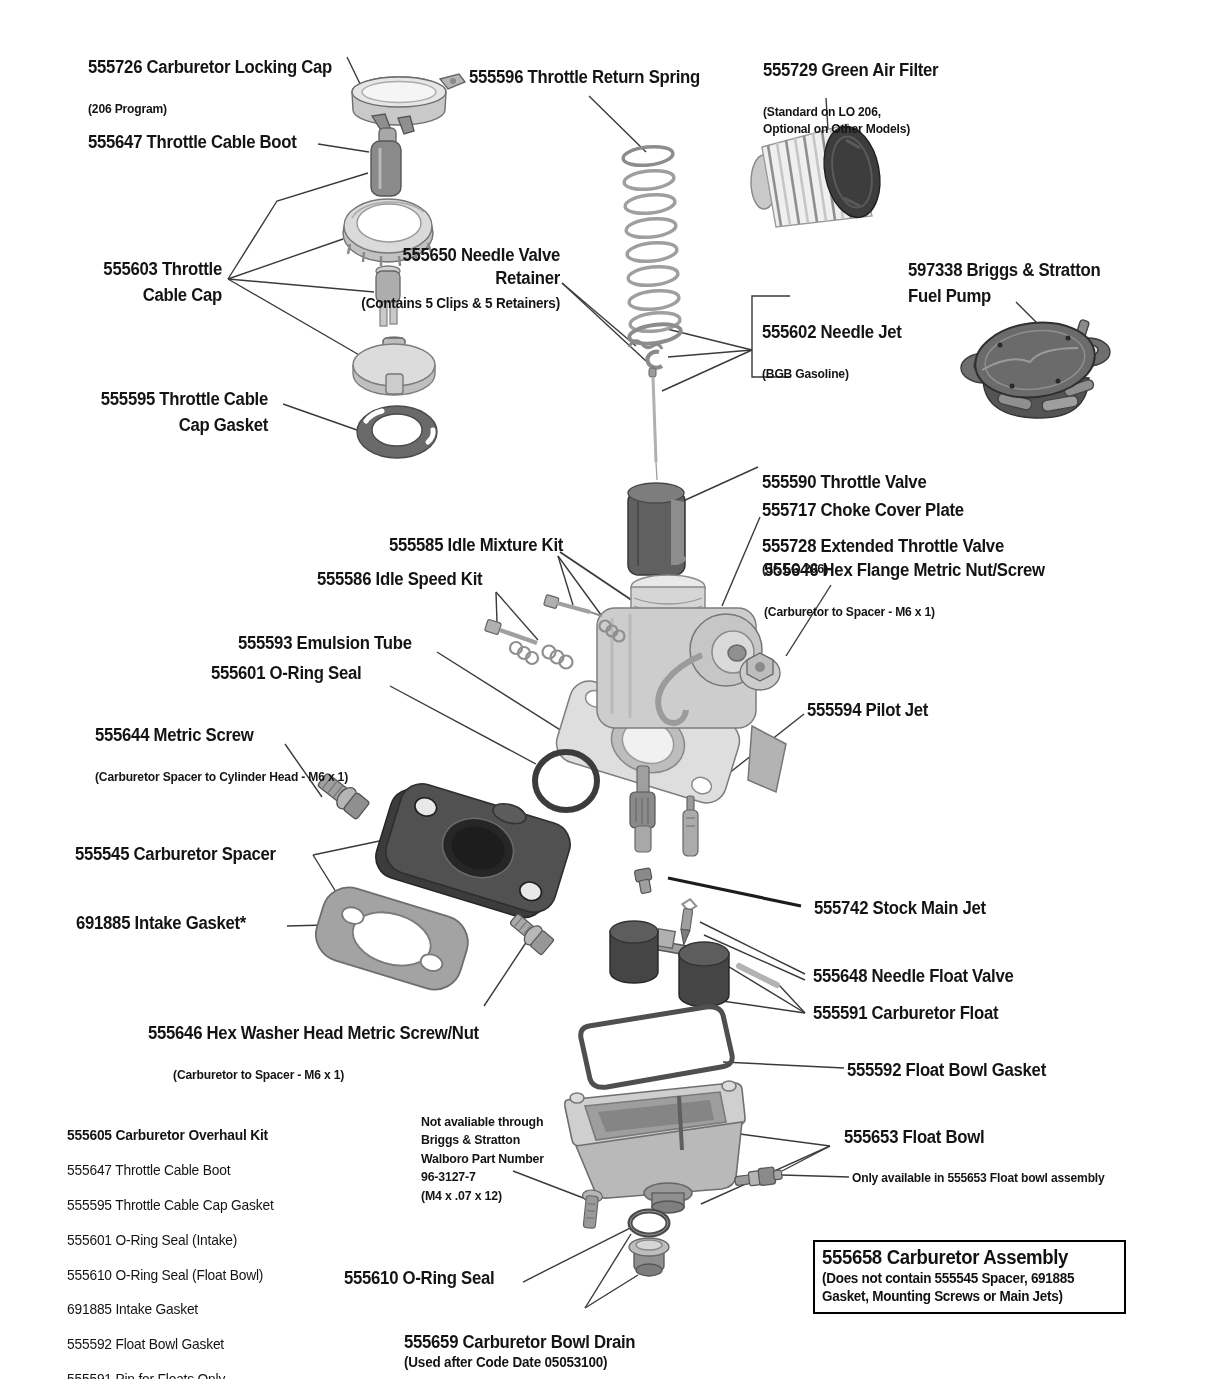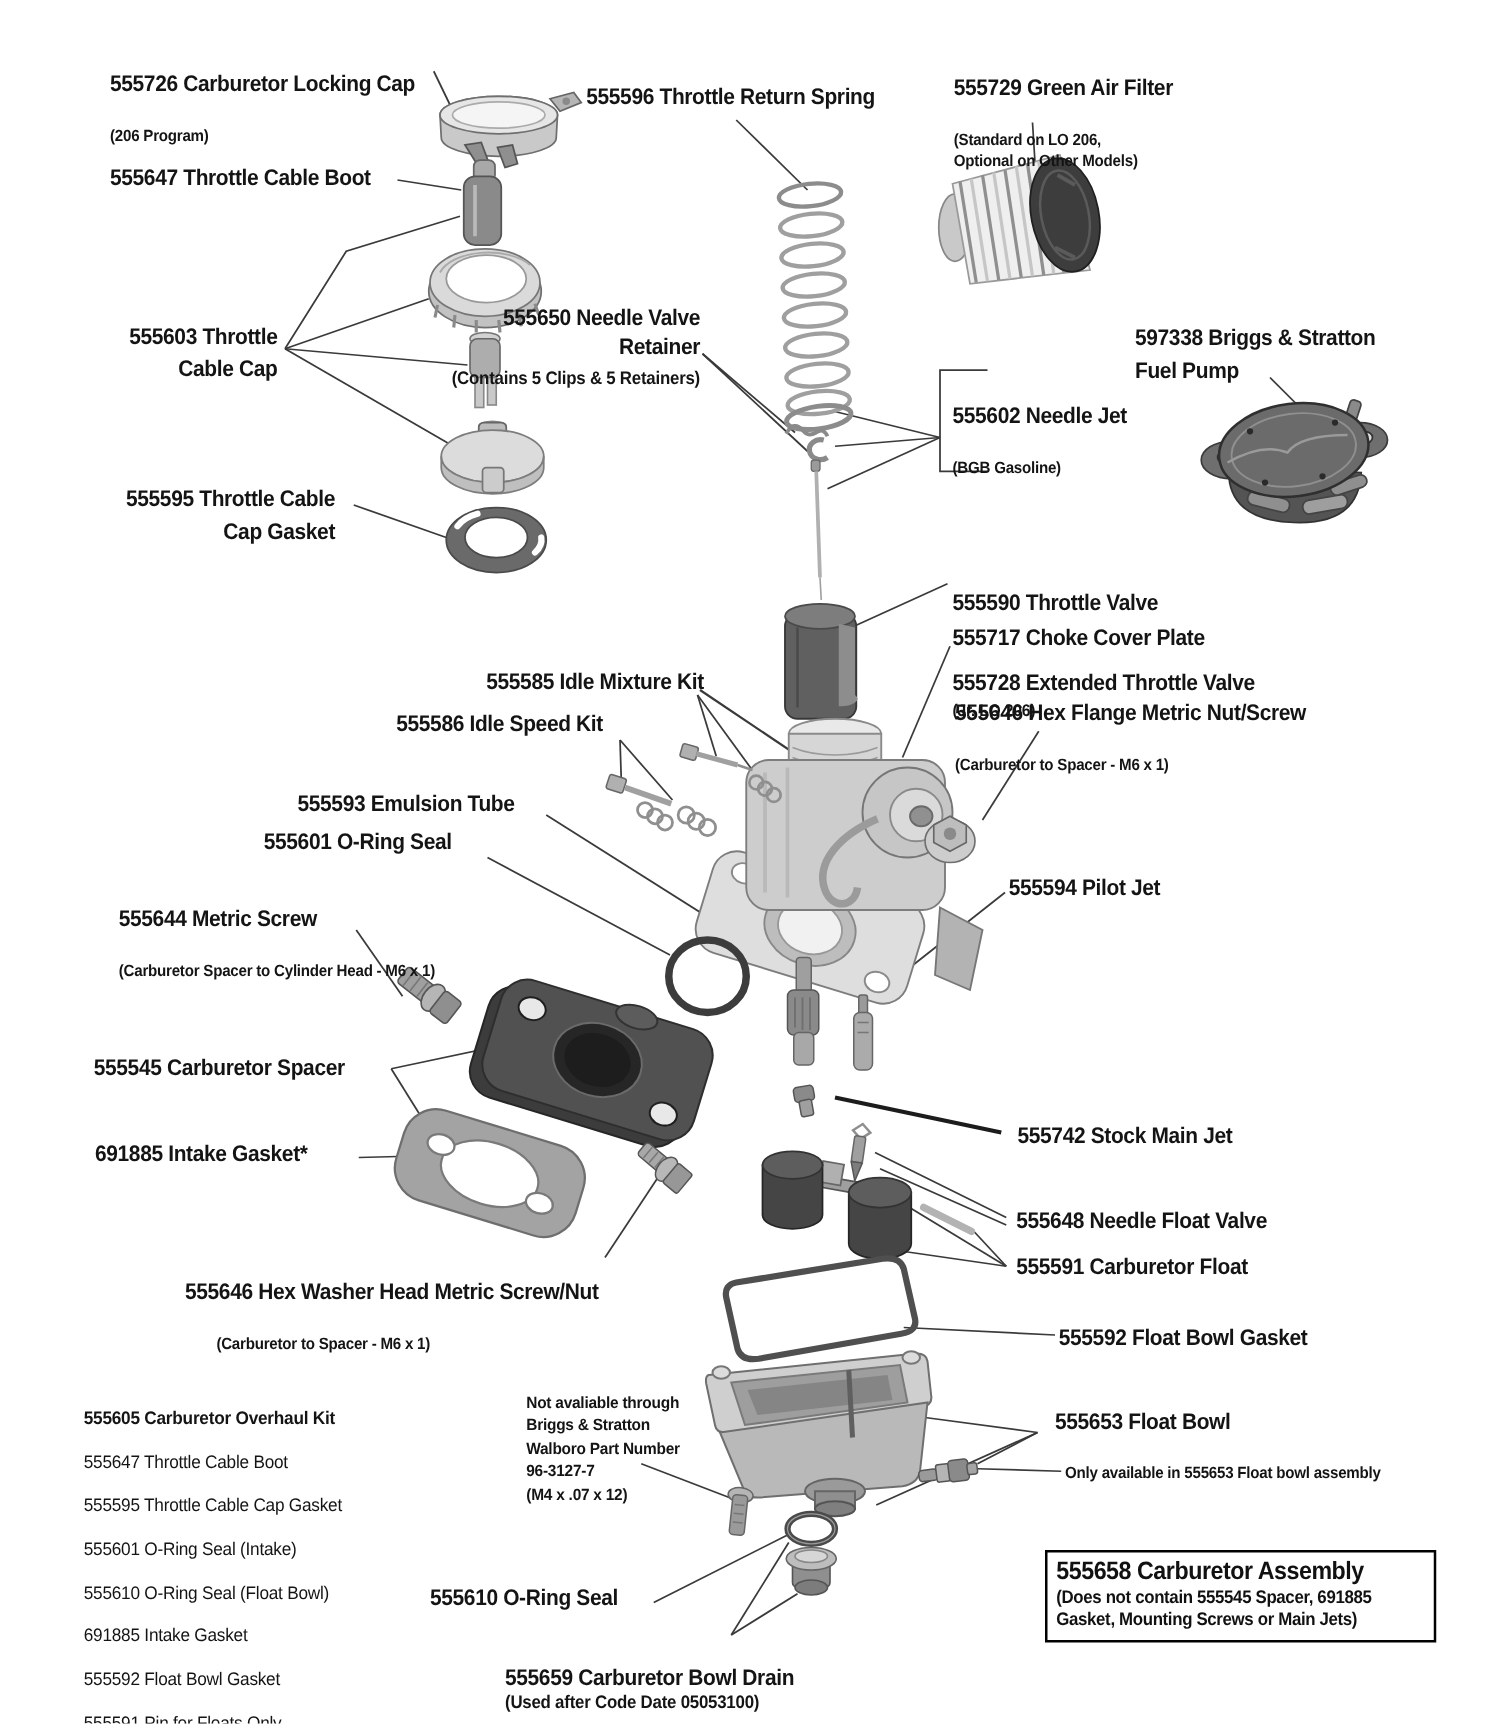--- a/index.html
+++ b/index.html
@@ -11,21 +11,21 @@
   .lh-lg{line-height:1.45;}
   .note{font-size:13px;line-height:1.32;letter-spacing:-0.2px;font-weight:bold;}
   .noteinline{font-size:13.5px;font-weight:bold;letter-spacing:-0.2px;}
   .notemid{font-size:14.5px;font-weight:bold;letter-spacing:-0.2px;}
   .ra{text-align:right;}
   .cx-l{transform:scaleX(.93);transform-origin:0 0;}
   .cx-r{transform:scaleX(.93);transform-origin:100% 0;}
   .cx-95{transform:scaleX(.95);transform-origin:0 0;}
   .kit{font-size:14.5px;line-height:17.4px;font-weight:400;letter-spacing:-0.2px;}
   .kit .hdr{font-weight:700;}
-  .abox{position:absolute;left:836px;top:1240px;width:313px;border:2px solid #000;
+  .abox{position:absolute;left:813px;top:1240px;width:313px;border:2px solid #000;
         background:#fff;padding:4px 7px 7px 7px;box-sizing:border-box;}
   .abox .t{font-size:20px;font-weight:bold;letter-spacing:-0.4px;line-height:1.15;}
   .abox .b{font-size:14.5px;font-weight:bold;letter-spacing:-0.3px;line-height:1.25;}
 </style>
 </head>
 <body>
 
 <div id="page">
 
 <svg id="art" viewBox="0 0 1206 1379" xmlns="http://www.w3.org/2000/svg">

